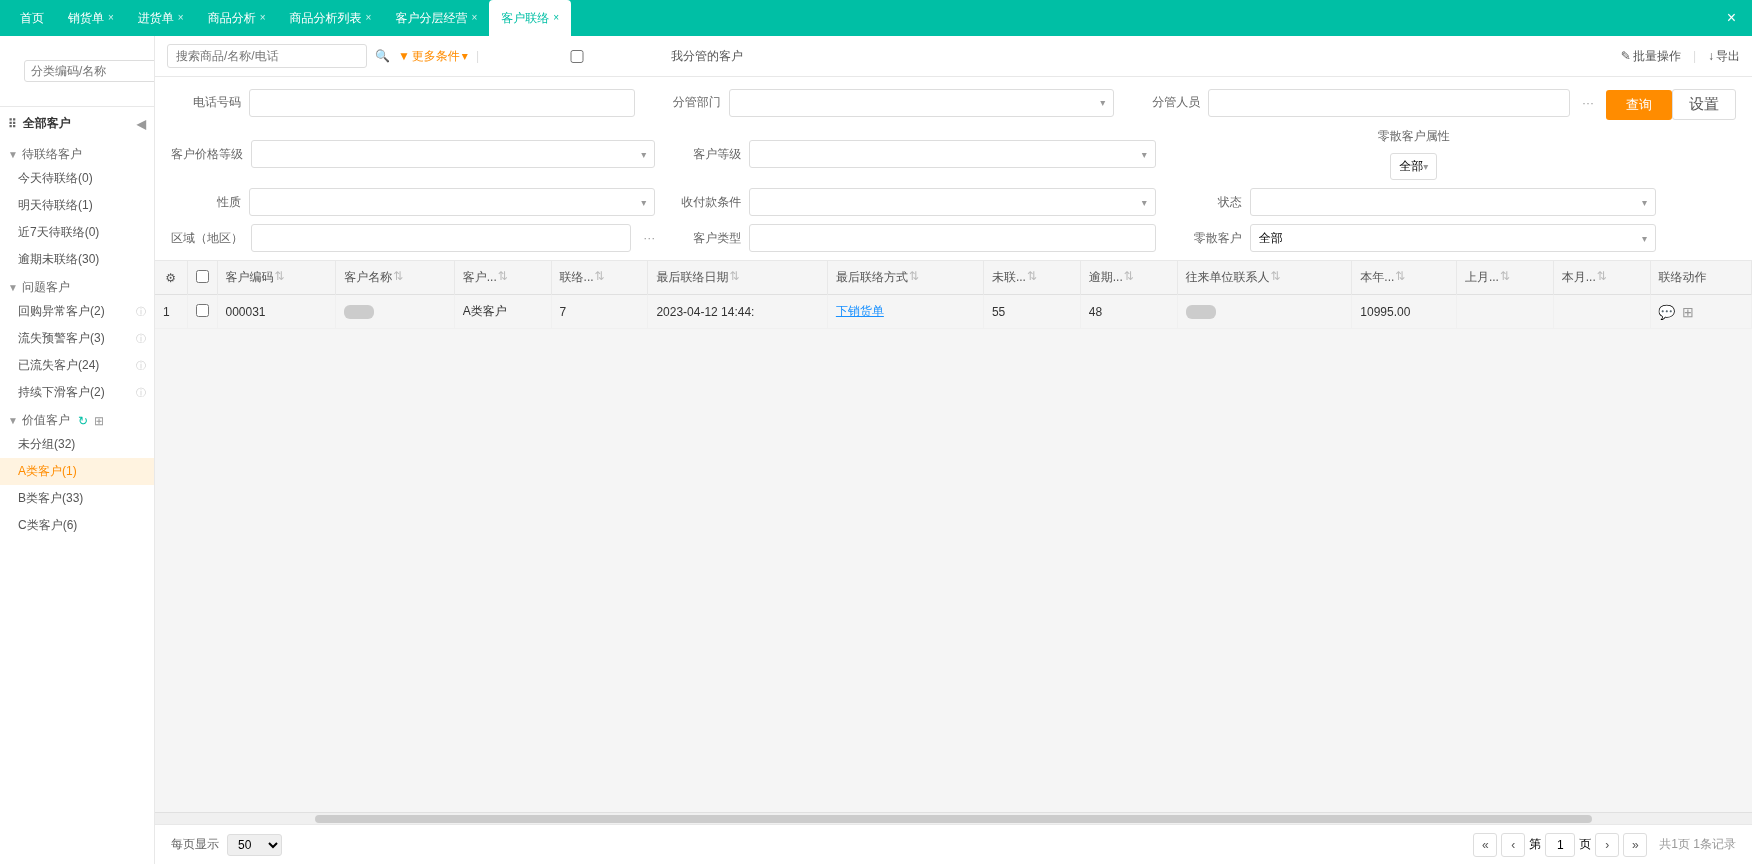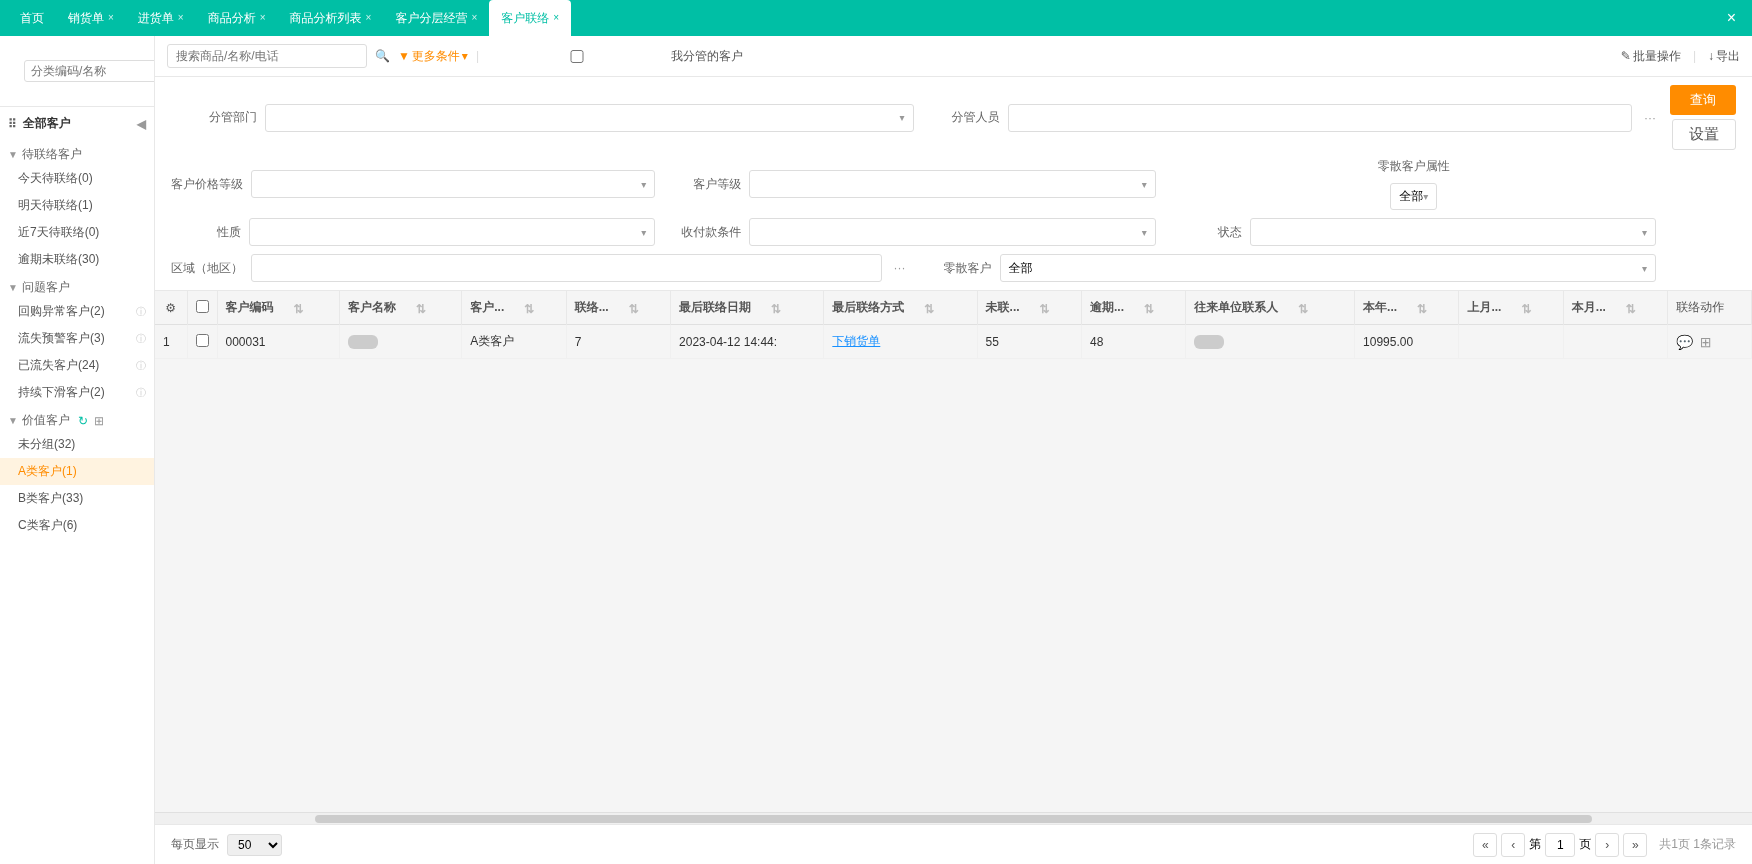--- a/index.html
+++ b/index.html
@@ -8,26 +8,26 @@
     
     .top-nav {
       height: 36px;
       background: #00bfa5;
       display: flex;
       align-items: center;
       padding: 0 8px;
     }
     .top-nav .nav-item {
       color: #fff;
-      padding: 10px 12px;
+      padding: 0 12px;
       height: 36px;
       line-height: 36px;
       cursor: pointer;
       display: flex;
-      align-items: center;
+      align-items: flex-end;
       gap: 4px;
       font-size: 13px;
     }
     .top-nav .nav-item.active {
       background: #fff;
       color: #00bfa5;
       border-radius: 4px 4px 0 0;
     }
     .top-nav .nav-item .close-btn {
       font-size: 10px;
@@ -244,21 +244,21 @@
       color: #555;
       border: 1px solid #ddd;
       border-radius: 3px;
       padding: 5px 16px;
       cursor: pointer;
       font-size: 15px;
       margin-top: 4px;
     }
     .btn-group {
       display: flex;
-      flex-direction: column;
+      flex-direction: row;
       align-items: flex-end;
       justify-content: space-between;
       min-width: 80px;
       padding-left: 12px;
     }
     table {
       width: 100%;
       border-collapse: collapse;
       font-size: 12px;
     }
@@ -269,23 +269,22 @@
     table thead th {
       padding: 8px 8px;
       color: #555;
       font-weight: normal;
       border-right: 1px solid #e8e8e8;
       white-space: nowrap;
       text-align: left;
     }
     table thead th .col-header {
       display: flex;
-      align-items: flex-end;
-      gap: 20px;
-      font-weight: bold;
+      align-items: flex-start;
+      gap: 1px;
     }
     table tbody tr {
       border-bottom: 1px solid #f0f0f0;
     }
     table tbody td {
       padding: 8px 8px;
       color: #333;
       border-right: 1px solid #f0f0f0;
       white-space: nowrap;
     }
@@ -504,20 +503,24 @@
       <span style="color:#ddd; margin:0 4px;">|</span>
       <span class="export-btn">
         <span>↓</span>
         <span>导出</span>
       </span>
     </div>
 
     <div class="advanced-filter">
 
       <div class="filter-row">
+        <div class="filter-cell">
+          <span class="filter-label">电话号码</span>
+          <input class="filter-input" type="text" style="">
+        </div>
         <div class="filter-cell" style="margin-left:16px;justify-content:center;">
           <span class="filter-label">分管部门</span>
           <div class="filter-select">
             <span></span>
             <span class="chevron">▾</span>
           </div>
         </div>
         <div class="filter-cell" style="margin-left:16px;">
           <span class="filter-label">分管人员</span>
           <input class="filter-input" type="text" style="flex: 1 1 0%;">
@@ -577,20 +580,24 @@
           </div>
         </div>
         <div style="min-width:80px;"></div>
       </div>
 
       <div class="filter-row">
         <div class="filter-cell">
           <span class="filter-label">区域（地区）</span>
           <input class="filter-input" type="text" style="flex: 1 1 0%;">
           <span class="filter-dotdot">···</span>
+        </div>
+        <div class="filter-cell" style="margin-left:16px;">
+          <span class="filter-label">客户类型</span>
+          <input class="filter-input" type="text" style="flex: 1 1 0%;">
         </div>
         <div class="filter-cell" style="margin-left:16px;">
           <span class="filter-label">零散客户</span>
           <div class="filter-select">
             <span>全部</span>
             <span class="chevron">▾</span>
           </div>
         </div>
         <div style="min-width:80px;"></div>
       </div>

